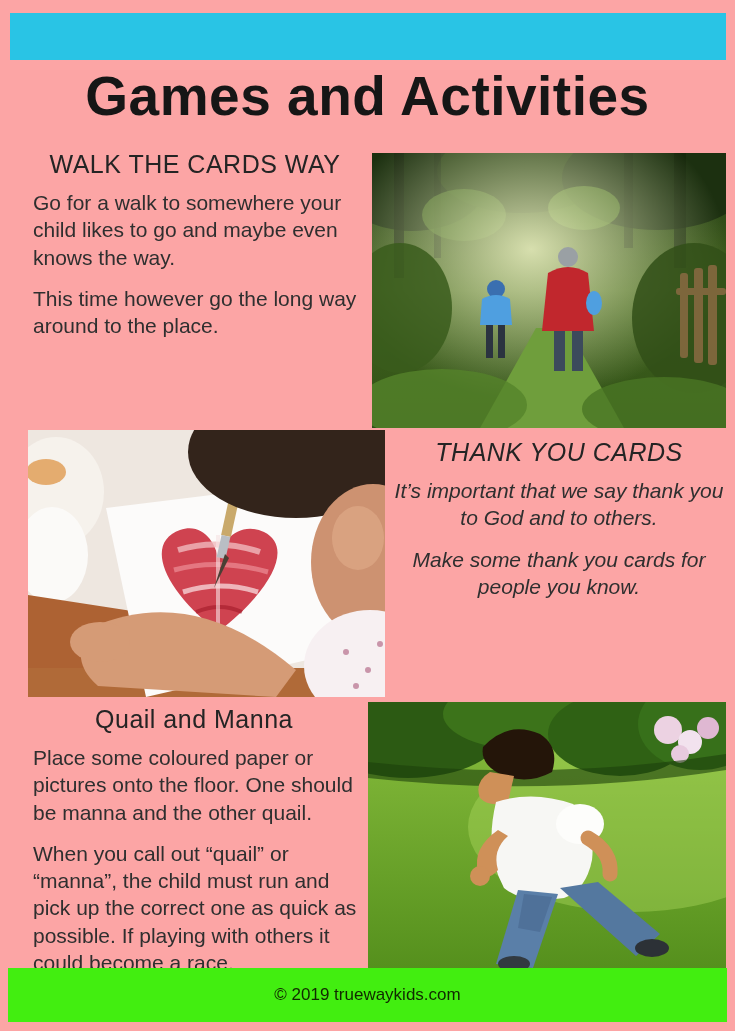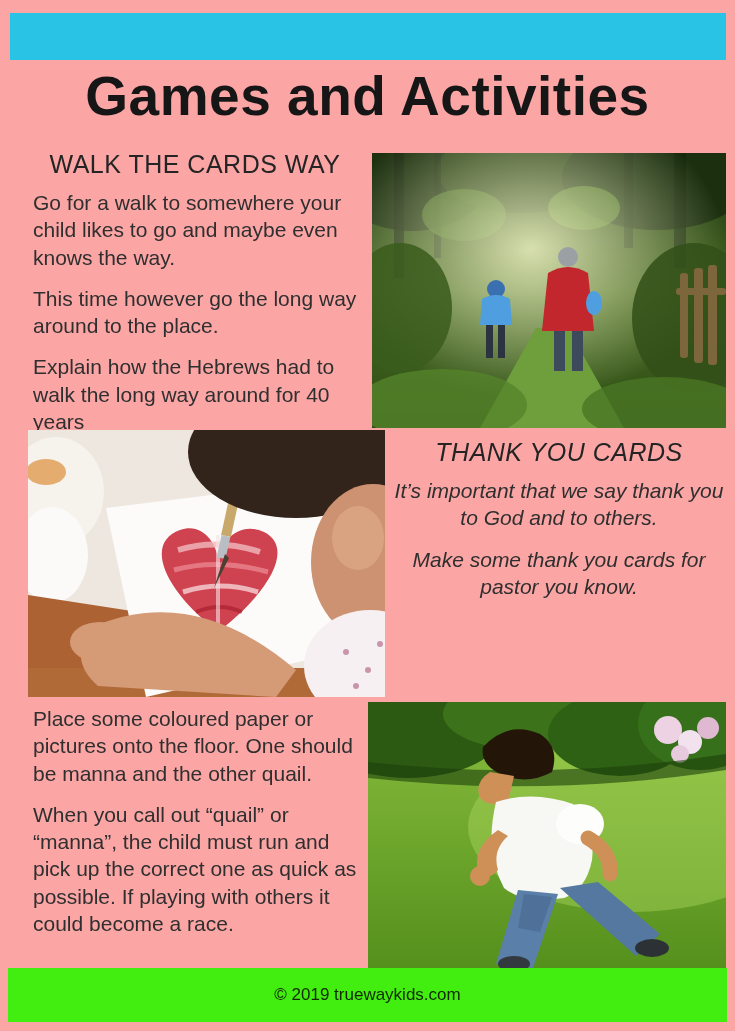--- a/index.html
+++ b/index.html
@@ -40,21 +40,20 @@
 <div class="page">
 
   <div class="topbar"></div>
 
   <h1 class="title">Games and Activities</h1>
 
   <div class="text-col left-text" style="left:25px; top:150px; width:340px;">
     <h2>WALK THE CARDS WAY</h2>
     <p>Go for a walk to somewhere your child likes to go and maybe even knows the way.</p>
     <p>This time however go the long way around to the place.</p>
-    <p>Explain how the Hebrews had to walk the long way around for 40 years</p>
   </div>
 
   <figure class="photo" style="left:372px; top:153px; width:354px; height:275px;" role="img" aria-label="Mother in a red coat and young child in a blue jacket walking along a grassy woodland path">
     <svg viewBox="0 0 354 275" preserveAspectRatio="none">
       <defs>
         <linearGradient id="p1bg" x1="0" y1="0" x2="0" y2="1">
           <stop offset="0" stop-color="#1f3512"></stop>
           <stop offset="0.5" stop-color="#44661f"></stop>
           <stop offset="1" stop-color="#2f4f16"></stop>
         </linearGradient>
@@ -134,24 +133,25 @@
           <circle cx="352" cy="214" r="3"></circle>
       </g>
       <path d="M62 198 Q 165 152 268 240 L 248 267 L 70 256 Q 40 230 62 198 Z" fill="#d59b76"></path>
       <ellipse cx="72" cy="212" rx="30" ry="20" fill="#d59b76"></ellipse>
     </svg>
   </figure>
 
   <div class="text-col center-text" style="left:392px; top:438px; width:334px;font-style:italic;">
     <h2>THANK YOU CARDS</h2>
     <p>It’s important that we say thank you to God and to others.</p>
-    <p>Make some thank you cards for pastor you know.</p>
+    <p>Make some thank you cards for people you know.</p>
   </div>
 
   <div class="text-col left-text" style="left:25px; top:705px; width:338px;">
+    <h2>Quail and Manna</h2>
     <p>Place some coloured paper or pictures onto the floor. One should be manna and the other quail.</p>
     <p>When you call out “quail” or “manna”, the child must run and pick up the correct one as quick as possible. If playing with others it could become a race.</p>
   </div>
 
   <figure class="photo" style="left:368px; top:702px; width:358px; height:266px;" role="img" aria-label="Young boy in a white shirt and blue jeans running across a garden lawn">
     <svg viewBox="0 0 358 266" preserveAspectRatio="none">
       <defs>
         <linearGradient id="p3g" x1="0" y1="0" x2="0" y2="1">
           <stop offset="0" stop-color="#8abf3e"></stop>
           <stop offset="1" stop-color="#55901d"></stop>

